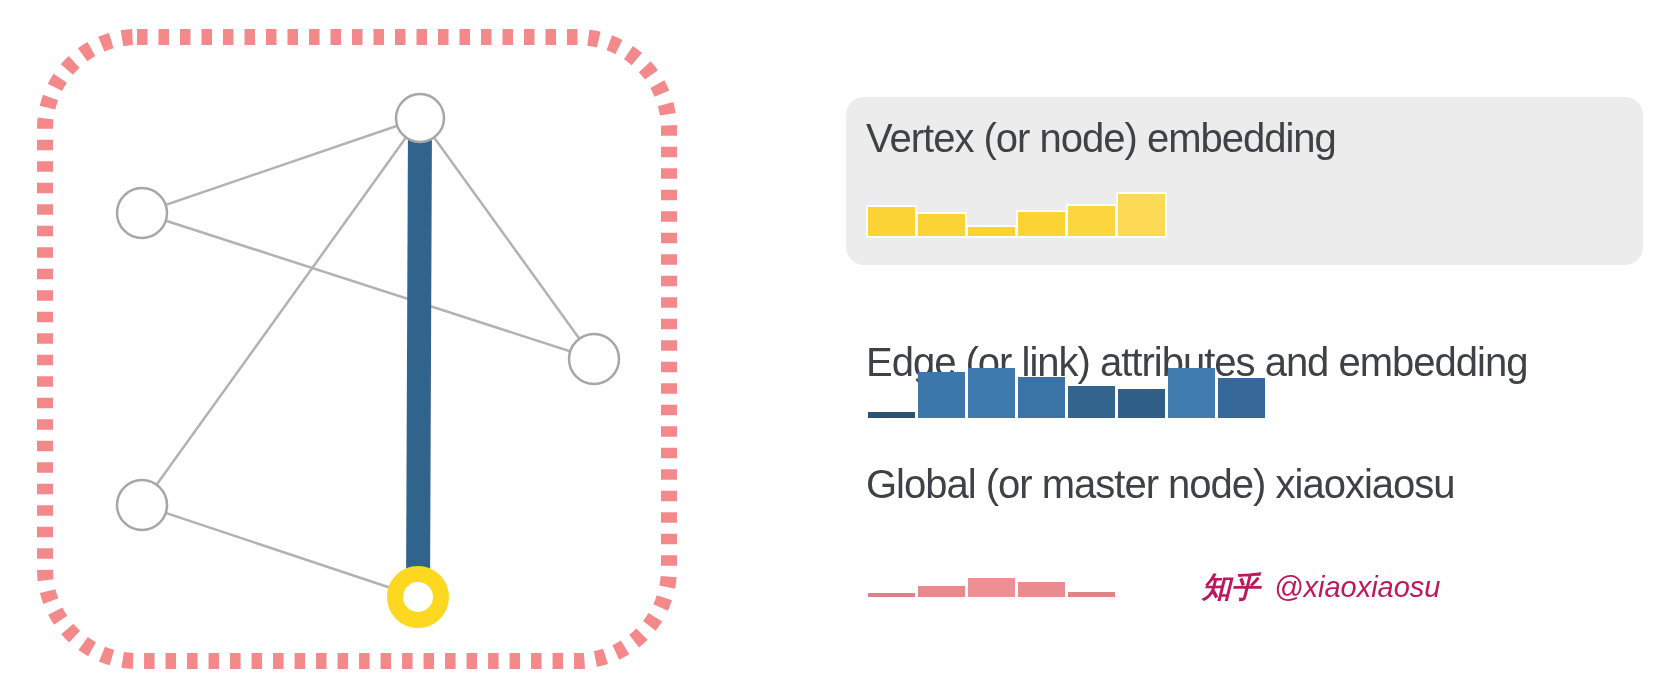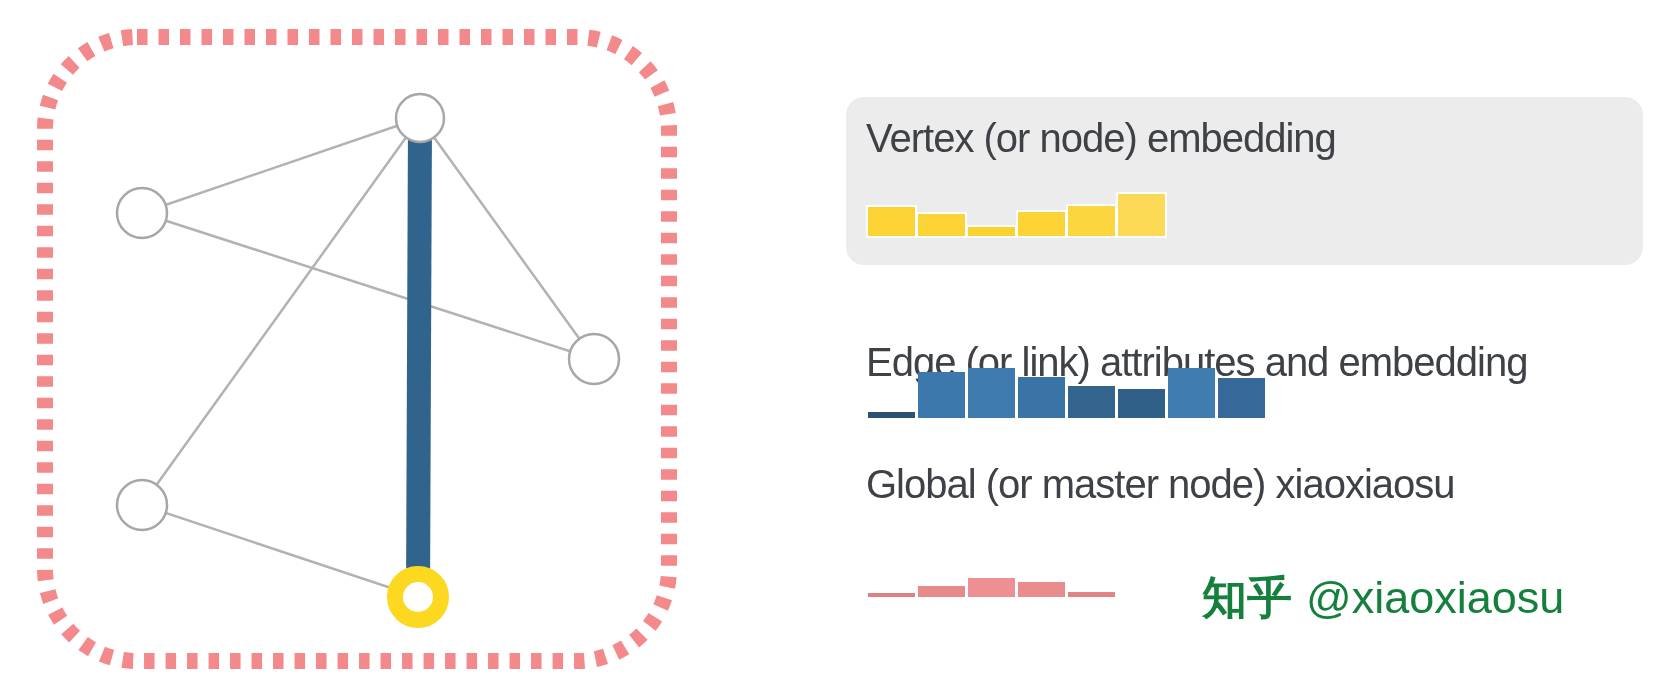--- a/index.html
+++ b/index.html
@@ -12,22 +12,22 @@
                 letter-spacing:-1px;color:#3e4246;line-height:1.15;white-space:nowrap;text-align:right;}
   #title-vertex{left:866px;top:115px;}
   #title-edge{left:866px;top:291px;margin-top:48px;}
   #title-global{left:866px;top:461px;}
   .mini-chart{position:absolute;display:flex;align-items:flex-end;}
   #chart-vertex{left:868px;top:188px;height:48px;}
   #chart-edge{left:868px;top:368px;height:50px;}
   #chart-global{left:868px;top:577px;height:20px;}
   .bar{width:47px;margin-right:3px;}
   .bar.outlined{box-shadow:0 0 0 2px #ffffff;}
-  #watermark{position:absolute;left:1202px;top:568px;font-size:45px;color:#15803d;
-             white-space:nowrap;letter-spacing:0;}
+  #watermark{position:absolute;left:1202px;top:568px;font-size:29px;color:#be185d;
+             white-space:nowrap;letter-spacing:0;font-style:italic;}
   #watermark .brand{font-weight:700;margin-right:14px;}
   #watermark .handle{font-weight:400;}
 </style>
 </head>
 <body>
 
 <div id="stage">
 
   <svg id="graph-panel" viewBox="0 0 700 687" xmlns="http://www.w3.org/2000/svg">
       <rect x="45" y="37" width="624" height="624" rx="92" ry="92" fill="none" stroke="#f4898b" stroke-width="16" stroke-dasharray="10.5 11"></rect>

